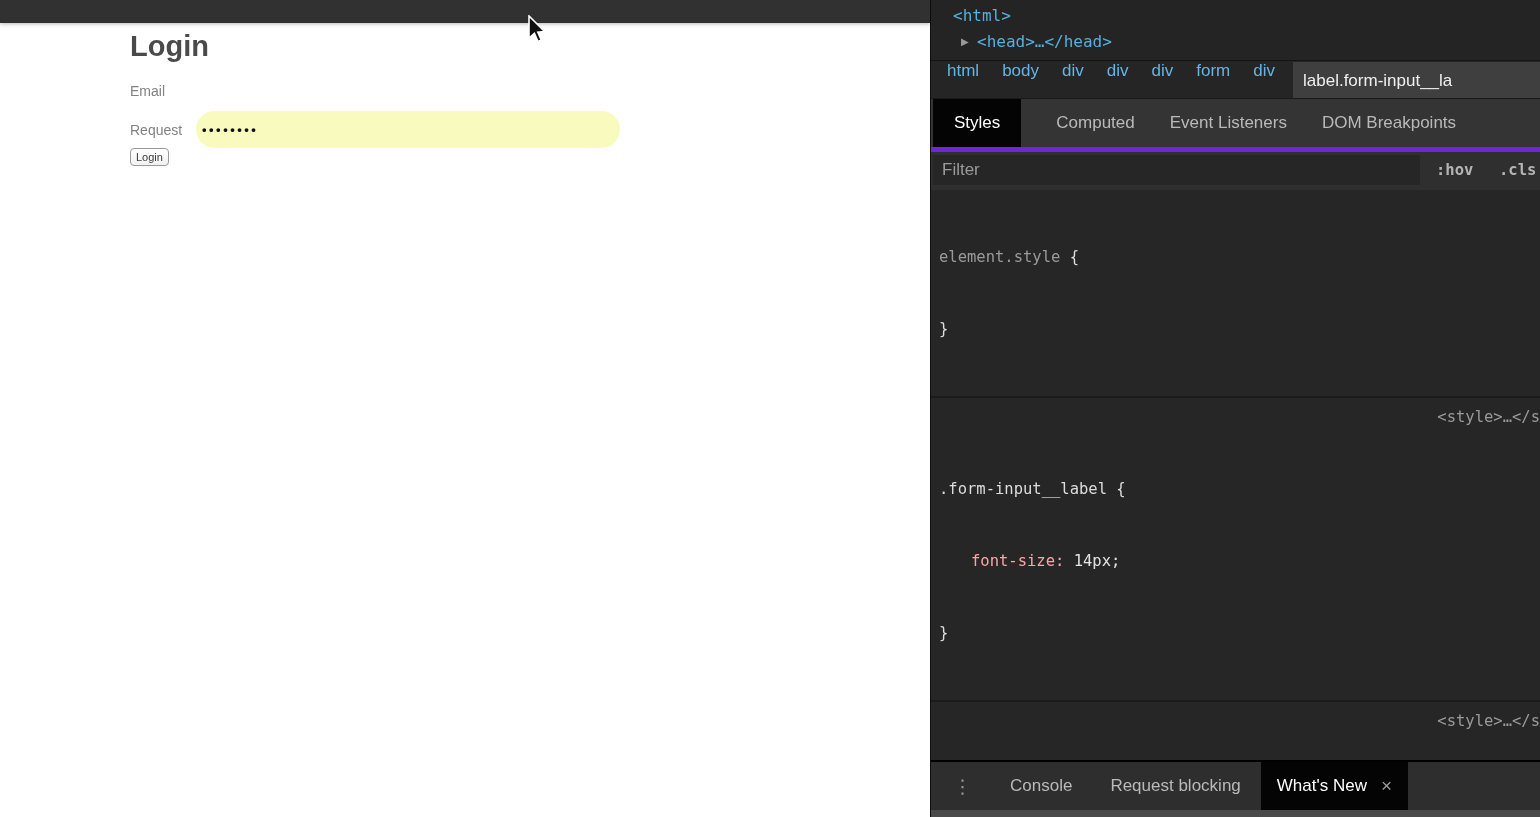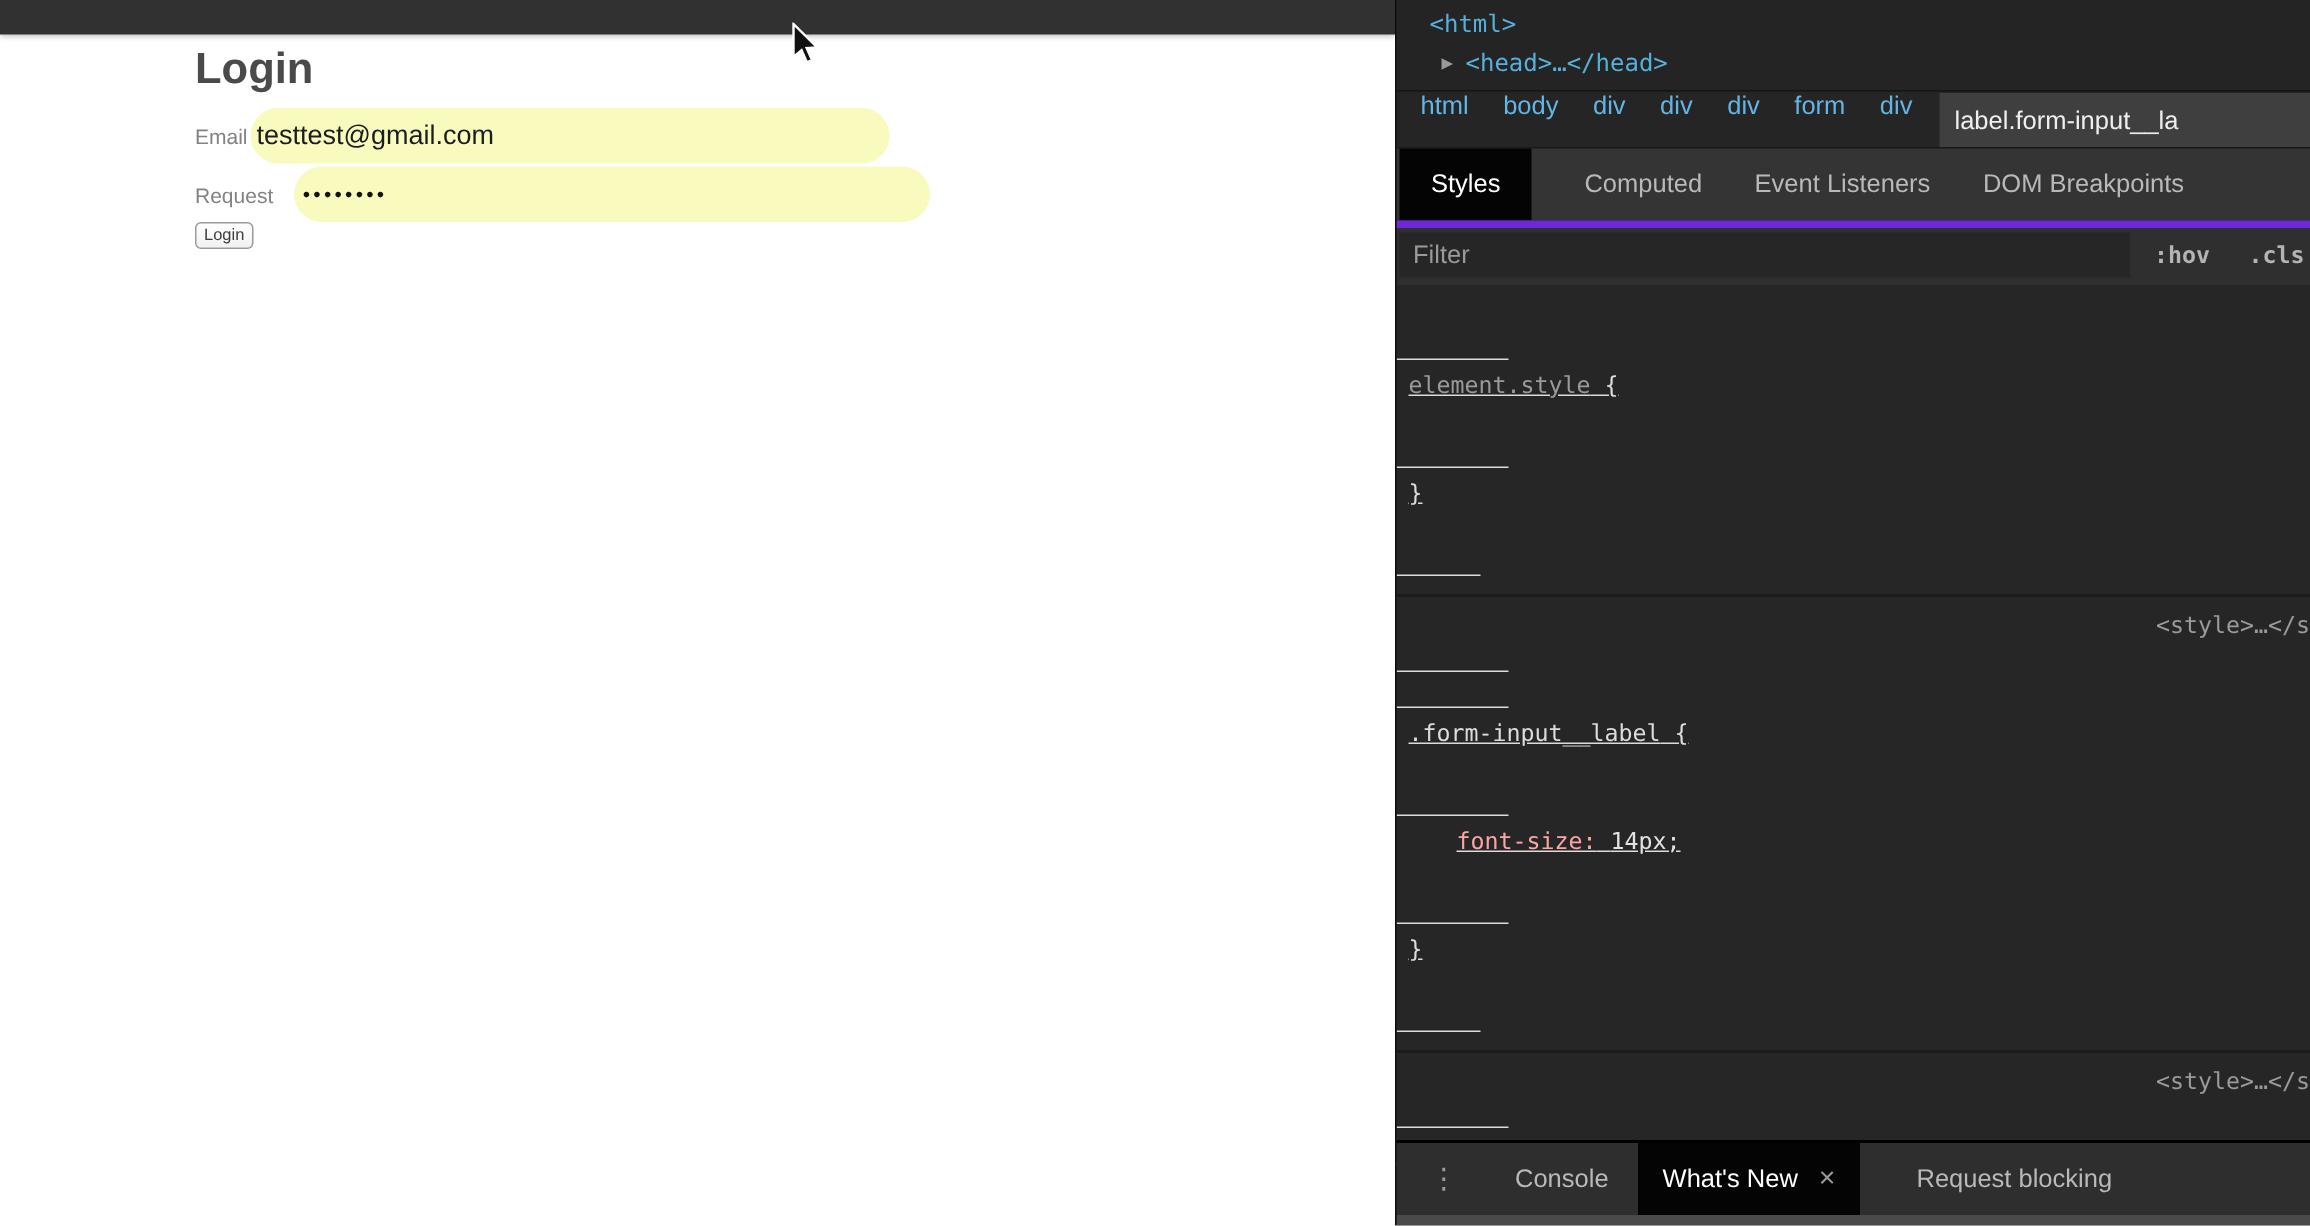--- a/index.html
+++ b/index.html
@@ -53,21 +53,21 @@
   .dt-filter { position:absolute; left:0; top:147px; width:100%; height:43px; background:#2f2f2f;
                border-top:5px solid #6d28d9; }
   .filter-box { position:absolute; left:2px; top:3px; right:120px; bottom:5px; background:#262626;
                 border:none; outline:none; color:#cfcfcf; font-size:17px; padding-left:9px;
                 font-family:"Liberation Sans", sans-serif; }
   .filter-box::placeholder { color:#9a9a9a; }
   .toggle { position:absolute; top:9px; color:#b4b4b4; font-size:15.5px; font-weight:700; }
   .tg-hov { left:505px; }
   .tg-cls { left:568px; }
 
-  .dt-styles { position:absolute; left:0; top:190px; width:100%; height:570px; background:#1b1b1b;text-decoration:underline; }
+  .dt-styles { position:absolute; left:0; top:190px; width:100%; height:570px; background:#1b1b1b; }
   .sect { position:relative; background:#262626; margin-bottom:2px; padding:7px 0;
           font-family:"DejaVu Sans Mono", monospace; font-size:15.5px; line-height:24px;
           overflow:hidden; white-space:pre; }
   .ln { padding-left:8px; }
   .ln-prop { padding-left:40px; }
   .c-sel { color:#dcdcdc; } .c-dim { color:#8a8a8a; } .c-gray { color:#9a9a9a; }
   .c-prop { color:#fca5a5; } .c-val { color:#e2e2e2; }
   .rule-link { position:absolute; right:0; top:7px; color:#9a9a9a; }
 
   .dt-drawer { position:absolute; left:0; bottom:0; width:100%; height:57px; border-top:2px solid #000; }
@@ -83,21 +83,20 @@
 <body>
 
 <div class="stage">
 
   <div class="page">
     <div class="topbar"></div>
 
     <h1 class="login-title">Login</h1>
 
     <span class="fld-label lbl-email">Email</span>
-    <input class="pill-input inp-email" type="text" readonly="" value="testtest@gmail.com" style="">
 
     <span class="fld-label lbl-password">Request</span>
     <input class="pill-input inp-password" type="text" readonly="" value="••••••••" style="">
 
     <button class="login-btn">Login</button>
 
     <svg class="cursor" width="19" height="29" viewBox="0 0 19 29">
       <path d="M2 1 L2 23 L7.4 18.4 L11 26.6 L14.4 25.1 L10.8 17.1 L17.8 16.6 Z" fill="#111111" stroke="#ffffff" stroke-width="1.6"></path>
     </svg>
   </div>
@@ -156,23 +155,23 @@
         
         
       </div>
 
     </div>
 
     <div class="dt-drawer">
       <div class="drawer-row">
         <span class="dots-menu">⋮</span>
         <span class="dtab">Console</span>
+        <span class="dtab">Request blocking</span>
         <span class="dtab sel">
             <span>What's New</span>
             <span class="close-x">×</span>
           </span>
-        <span class="dtab">Request blocking</span>
       </div>
       <div class="drawer-strip"></div>
     </div>
 
   </div>
 </div>
 
 </body></html>

